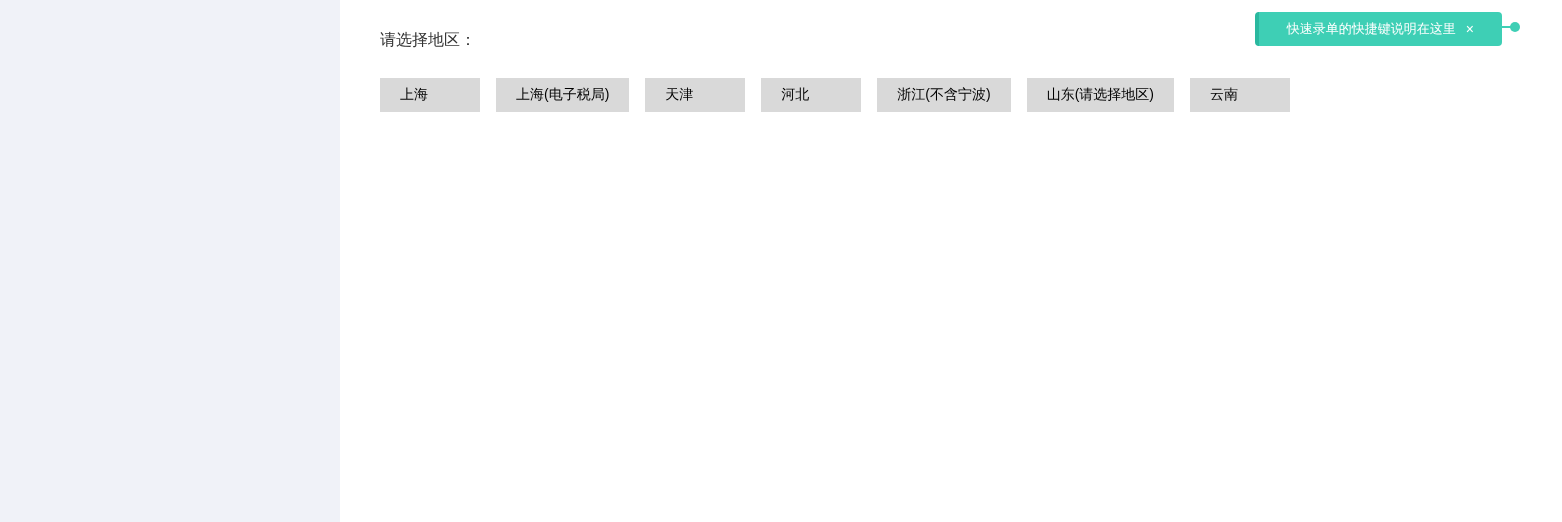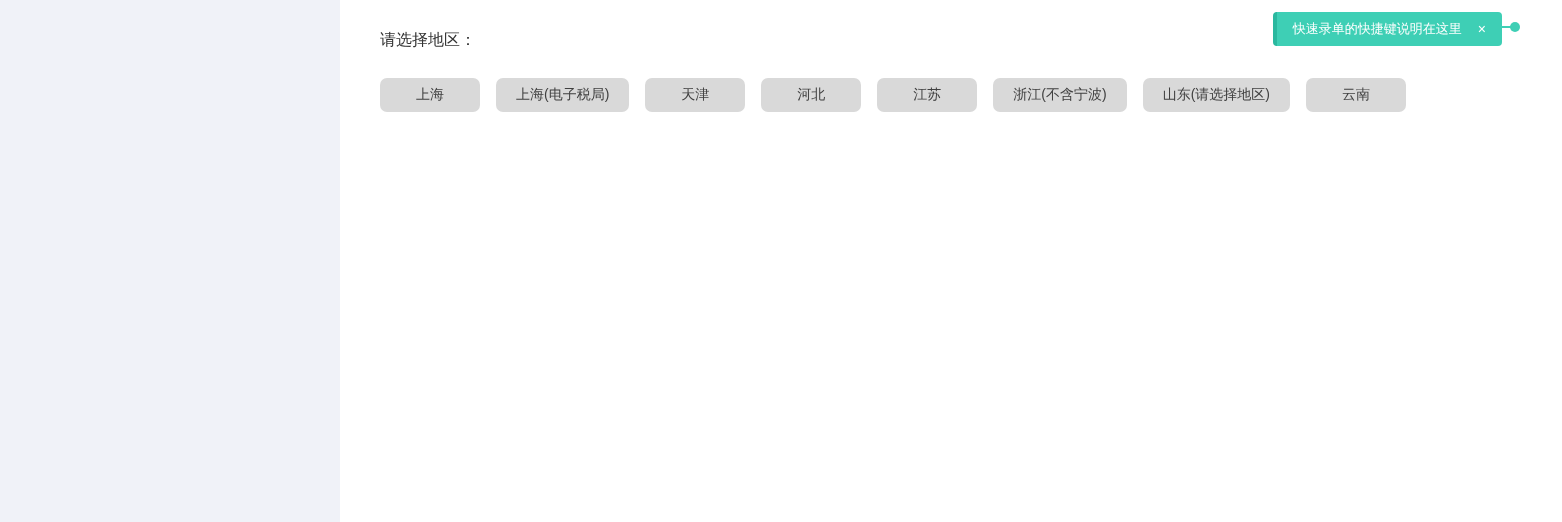--- a/index.html
+++ b/index.html
@@ -45,42 +45,42 @@
 
     .region-buttons {
       display: flex;
       flex-wrap: wrap;
       gap: 16px;
     }
 
     .region-btn {
       background: #d9d9d9;
       border: none;
-      border-radius: 7px;
-      color: #404040;
+      border-radius: 0;
+      color: #000000;
       font-size: 14px;
       padding: 8px 20px;
       cursor: pointer;
       min-width: 100px;
-      text-align: center;
+      text-align: left;
       font-family: "Microsoft YaHei", "PingFang SC", sans-serif;
     }
 
     .tooltip-banner {
       position: absolute;
       top: 12px;
       right: 60px;
       background: #3ecfb5;
       color: #ffffff;
       font-size: 13px;
-      padding: 8px 16px;
+      padding: 8px 28px;
       border-radius: 4px;
       display: flex;
       align-items: center;
-      gap: 16px;
+      gap: 10px;
       white-space: nowrap;
       border-left: 4px solid #2ab89f;
     }
 
     .tooltip-close {
       cursor: pointer;
       font-size: 14px;
       color: #fff;
       background: none;
       border: none;
@@ -112,21 +112,20 @@
 
 <div class="left-sidebar"></div>
 
 <div class="main-content">
   <div class="page-title">请选择地区：</div>
   <div class="region-buttons">
   <button class="region-btn">上海</button>
       <button class="region-btn">上海(电子税局)</button>
       <button class="region-btn">天津</button>
       <button class="region-btn">河北</button>
-      <button class="region-btn">江苏</button>
       <button class="region-btn">浙江(不含宁波)</button>
       <button class="region-btn">山东(请选择地区)</button>
       <button class="region-btn">云南</button>
     </div>
 </div>
 
 <div class="tooltip-banner">
   <span>快速录单的快捷键说明在这里</span>
   <button class="tooltip-close">×</button>
 </div>

